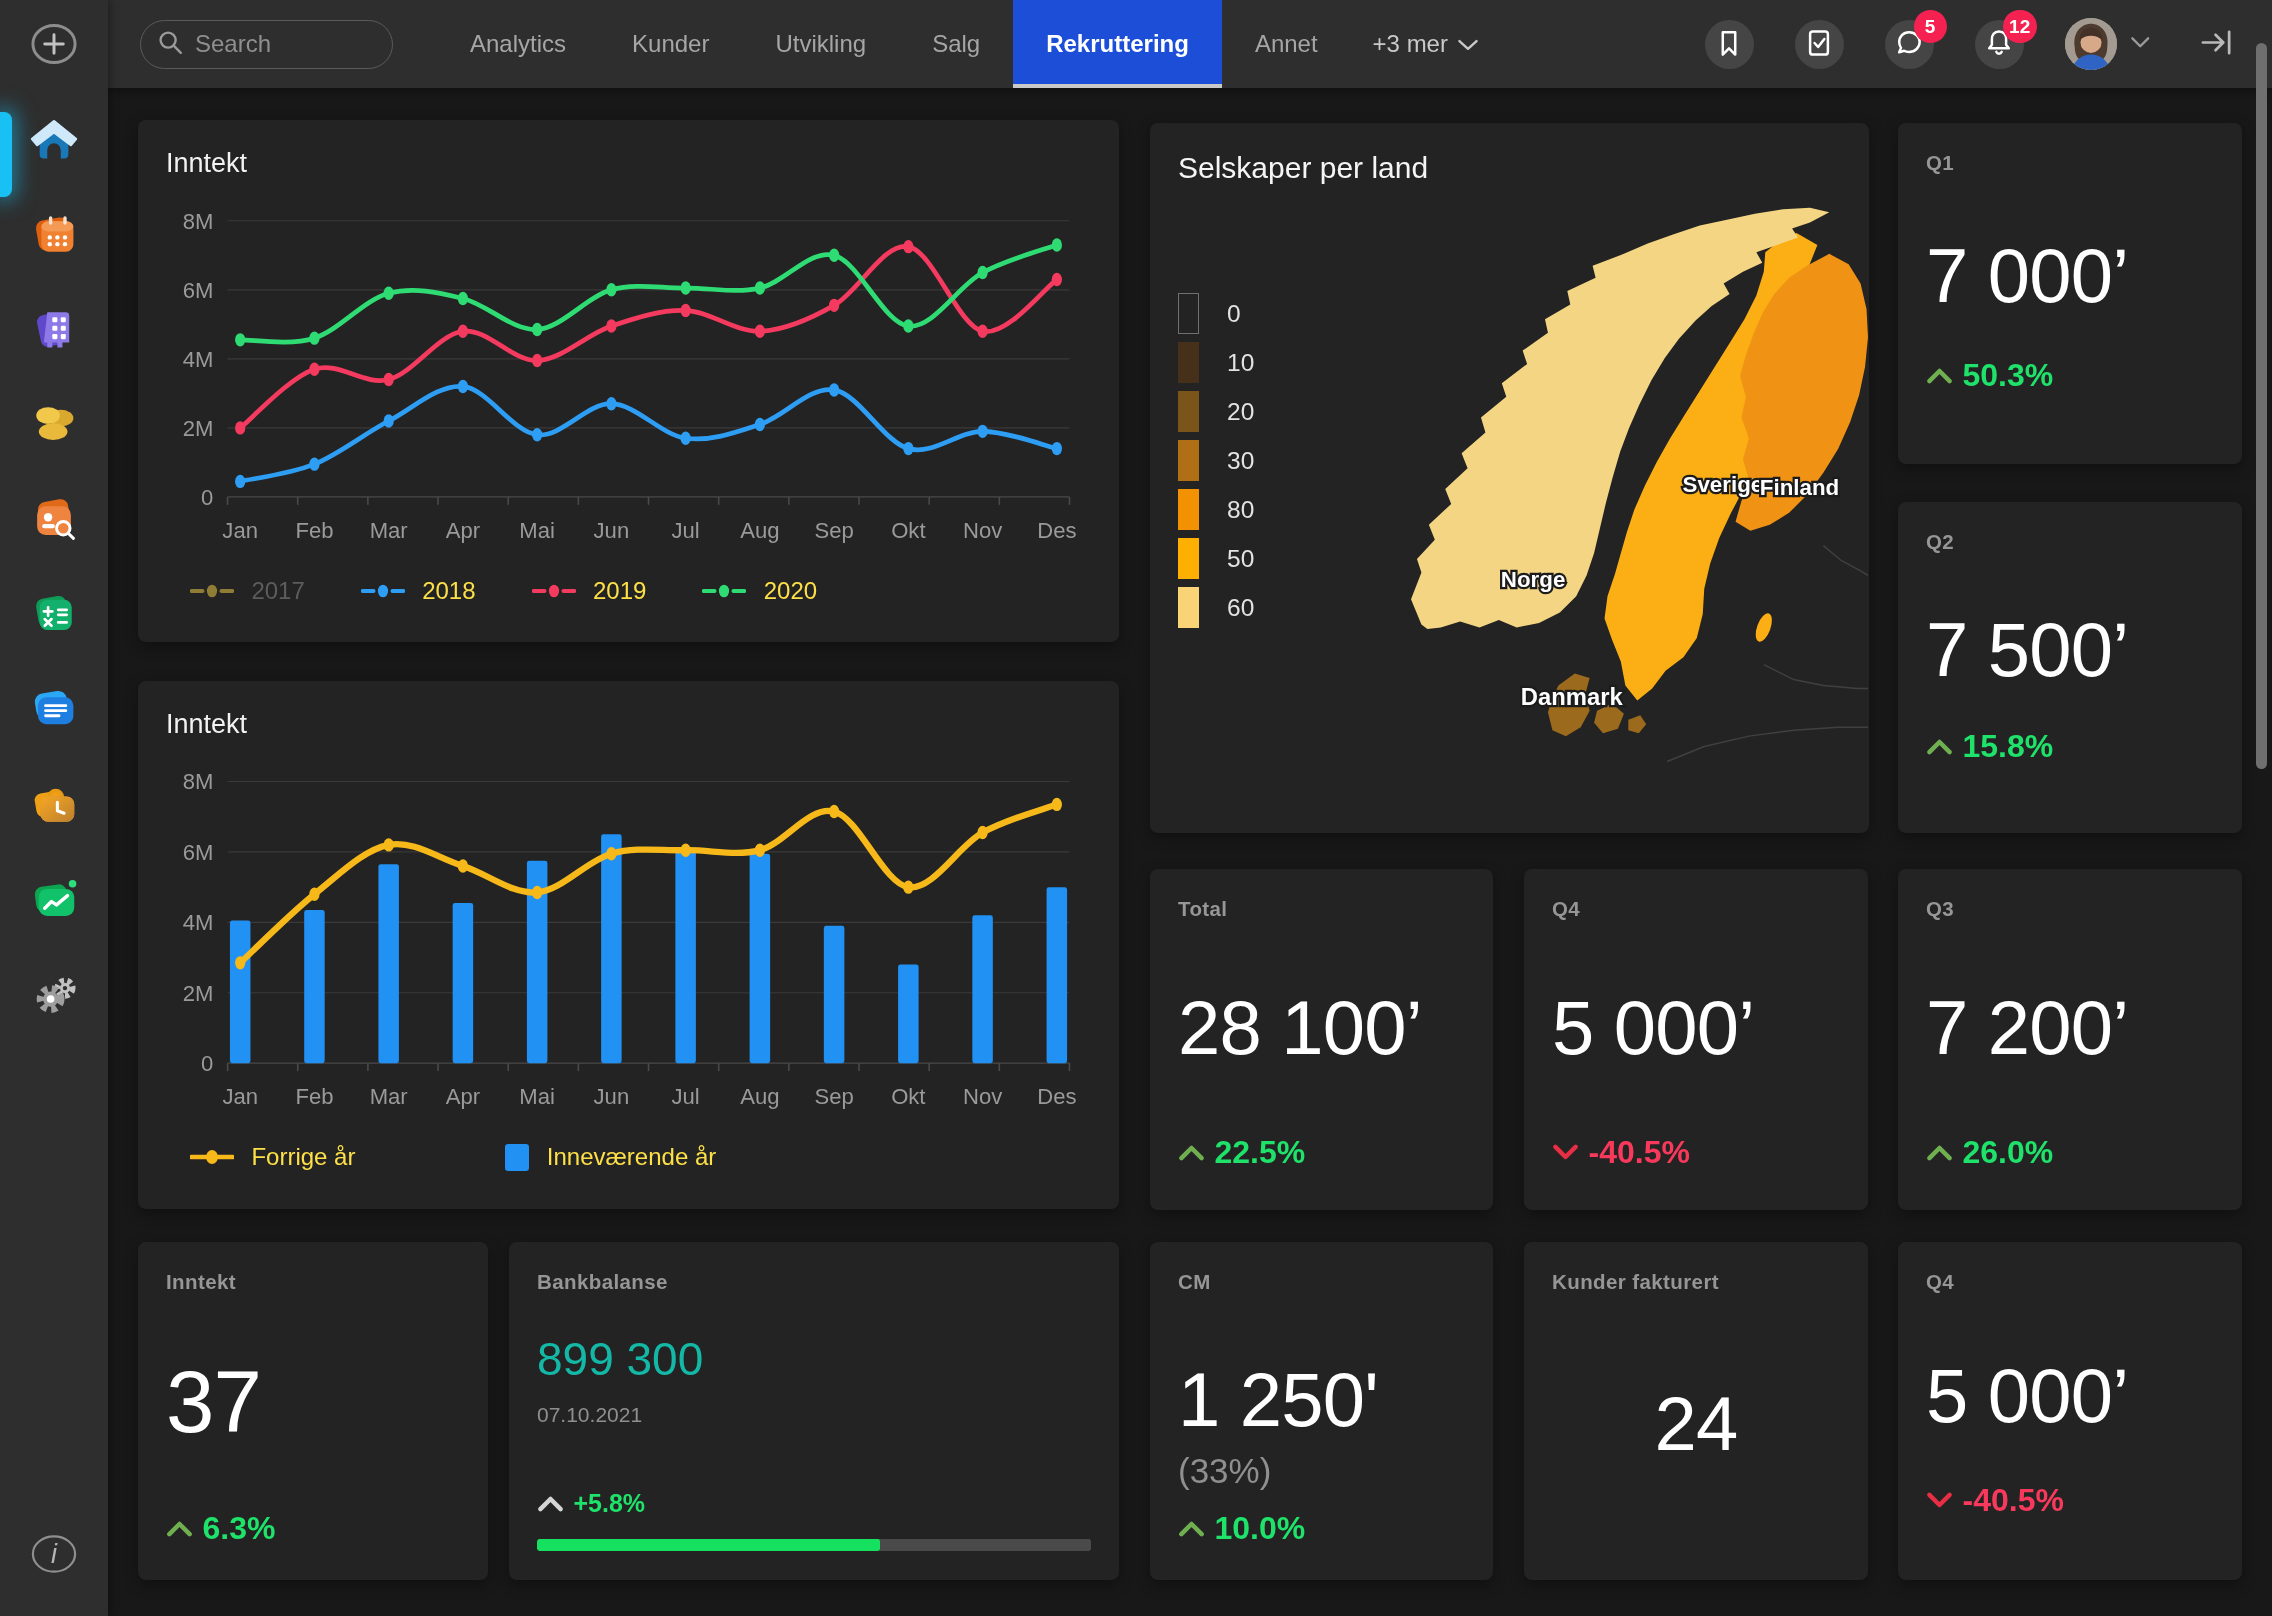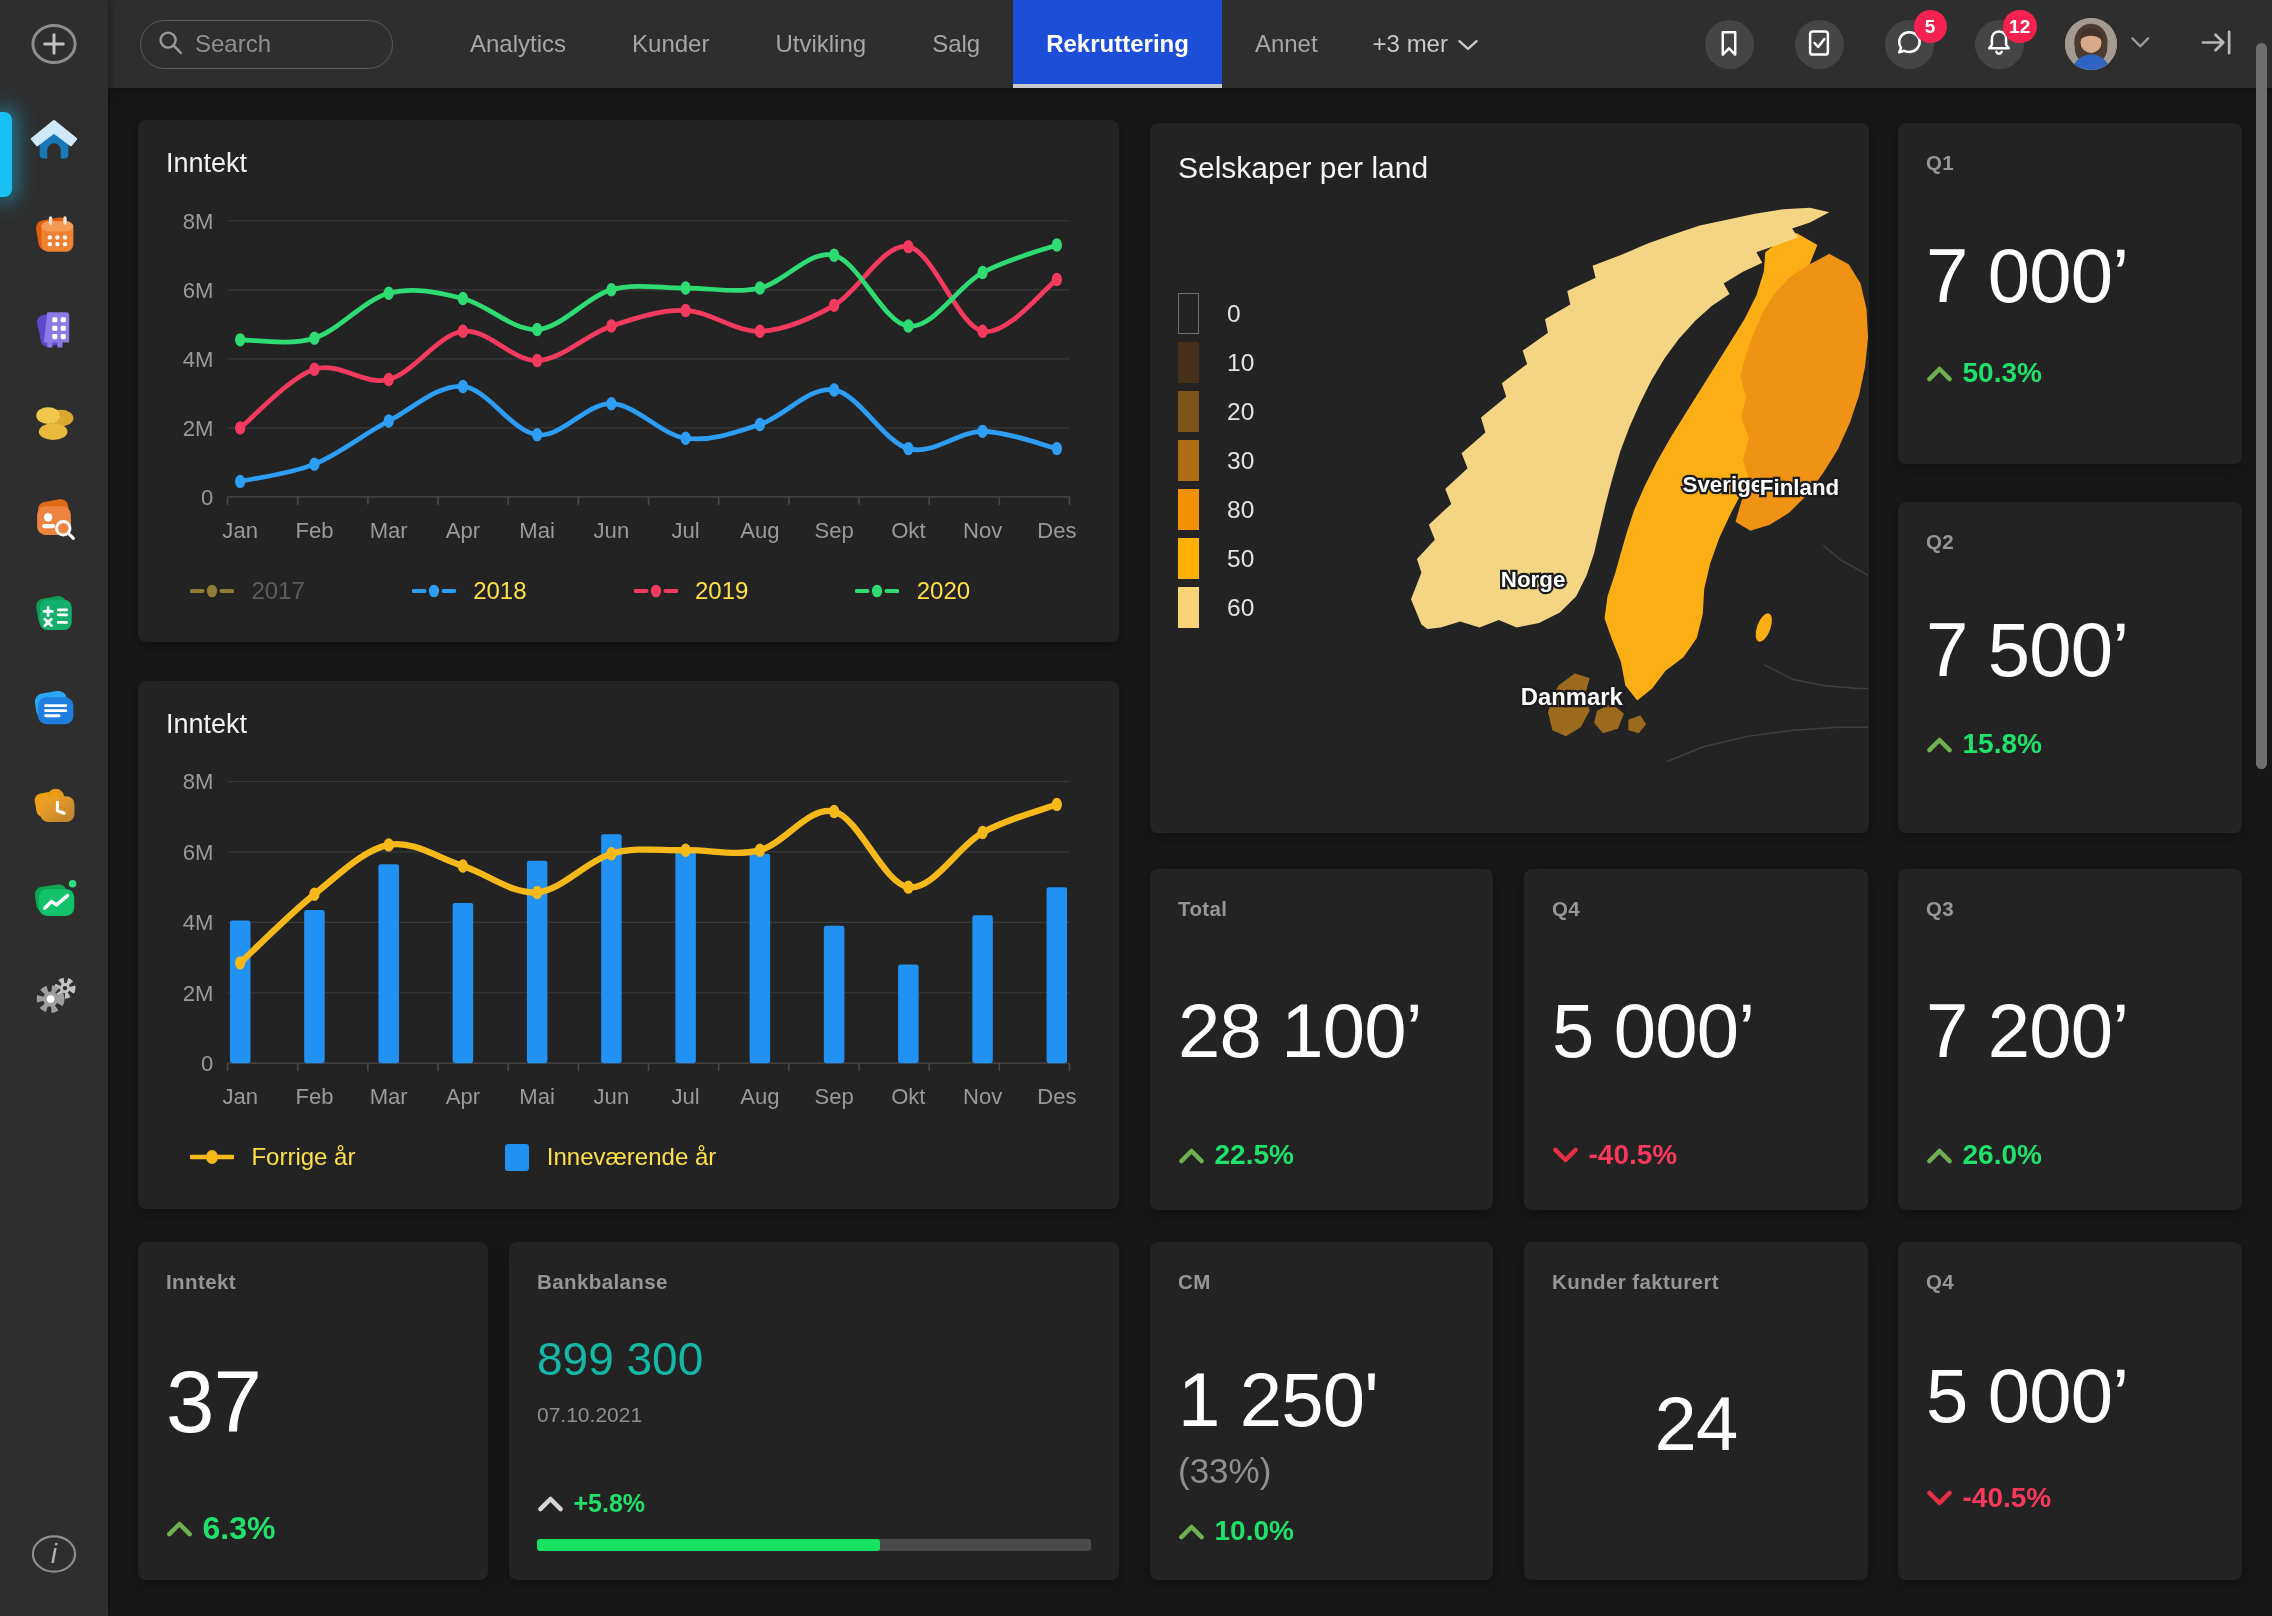--- a/index.html
+++ b/index.html
@@ -61,31 +61,31 @@
   .card-q2{left:1790px;top:414px;width:344px;height:331px;}
   .card-q3{left:1790px;top:781px;width:344px;height:341px;}
   .card-q4bot{left:1790px;top:1154px;width:344px;height:338px;}
 
   .chart-title{font-size:27px;color:#f2f2f2;font-weight:500;}
   .map-title{font-size:30px;color:#f5f5f5;font-weight:500;}
   .kpi-label{font-size:20.5px;font-weight:700;color:#969696;letter-spacing:0.4px;}
   .kpi-value{font-size:76px;font-weight:400;color:#fff;letter-spacing:-0.8px;white-space:nowrap;}
   .kpi-sub{font-size:35px;color:#8f8f8f;margin-top:8px;}
   .kpi-value.centered{text-align:center;}
-  .delta{display:flex;align-items:center;gap:9.5px;font-size:28px;font-weight:600;}
+  .delta{display:flex;align-items:center;gap:9.5px;font-size:32px;font-weight:600;}
   .delta .chev{width:27px;height:19px;fill:none;stroke-width:4;stroke-linecap:round;stroke-linejoin:round;}
   .delta[data-dir="up"] .chev{stroke:var(--green-chev);}
   .delta[data-dir="up"] .delta-text{color:var(--green);}
   .delta[data-dir="down"] .chev{stroke:var(--red-chev);transform:rotate(180deg);}
   .delta[data-dir="down"] .delta-text{color:var(--red);}
   .delta.neutral-chev .chev{stroke:#d5d5d5 !important;}
   .kpi-flex{display:flex;flex-direction:column;height:100%;}
   .spacer{flex:1;}
 
-  .legend-row{display:flex;align-items:center;gap:107px;margin-top:20.5px;margin-left:24px;}
+  .legend-row{display:flex;align-items:center;gap:56px;margin-top:20.5px;margin-left:24px;}
   .legend-item{display:flex;align-items:center;gap:17.4px;font-size:24px;color:#fde047;cursor:pointer;}
   .legend-item.disabled{color:#5c5c5c;}
   .legend-sq{width:24px;height:27px;border-radius:3.2px;background:currentColor;}
 
   .bank-value{font-size:46px;color:#14b8a6;margin-top:38px;}
   .bank-date{font-size:21px;color:#8f8f8f;margin-top:17.4px;}
   .bank-delta{margin-top:62px;font-size:25px;}
   .progress{margin-top:20.5px;width:100%;height:12.6px;border-radius:2.4px;background:#4a4a4a;overflow:hidden;}
   .progress-fill{height:100%;background:#16e05f;border-radius:2.4px;}
 

